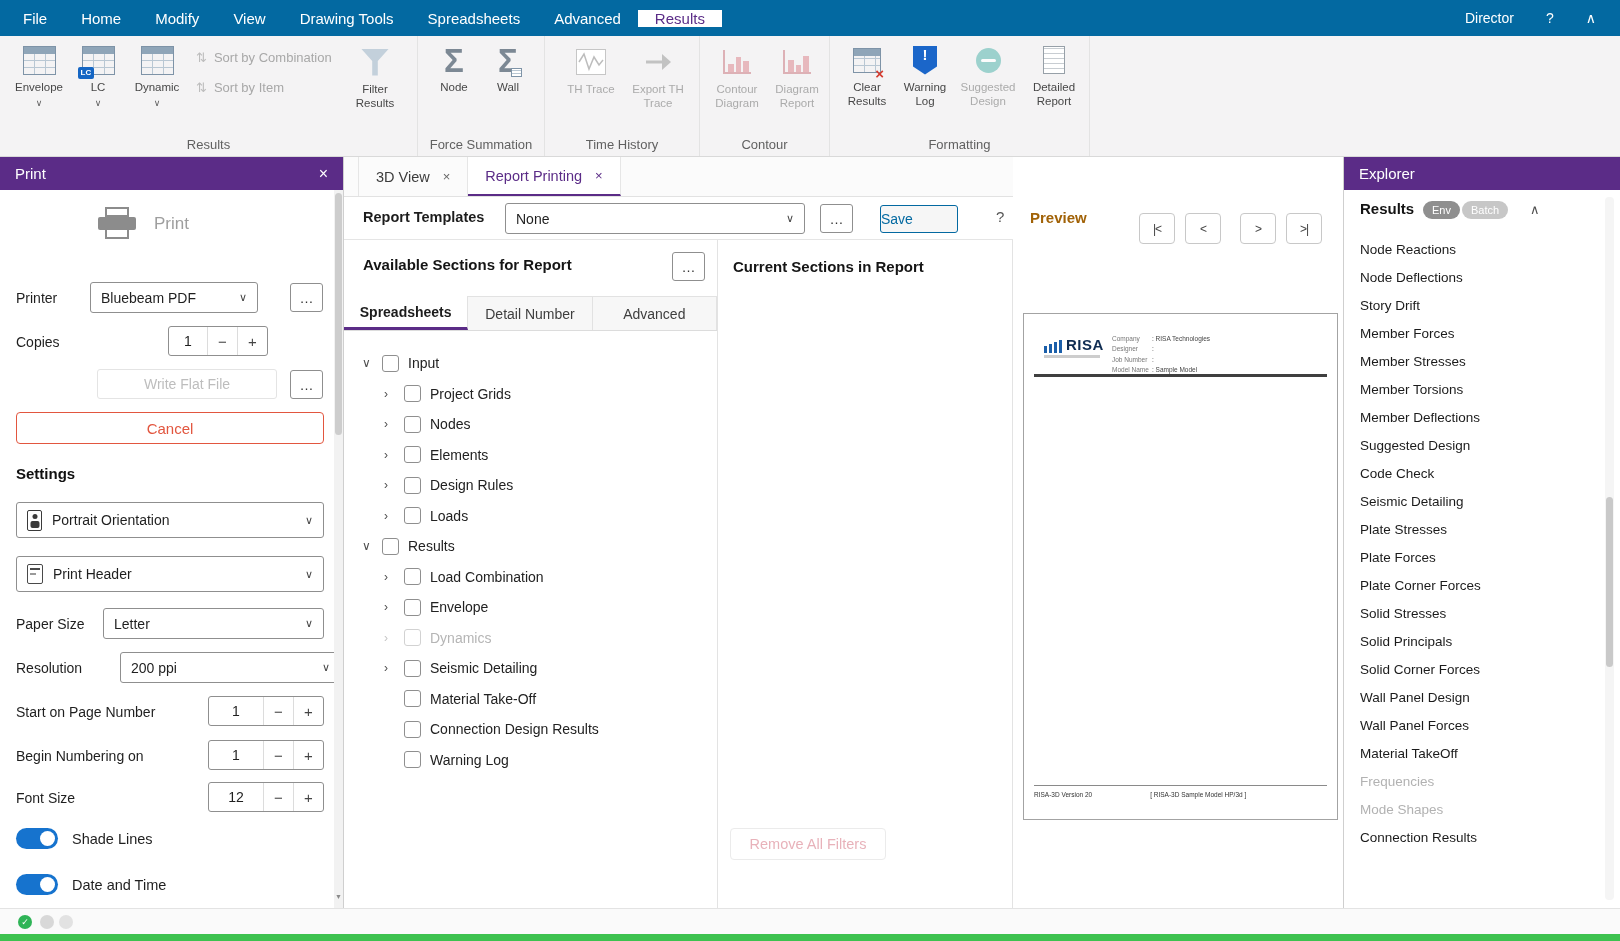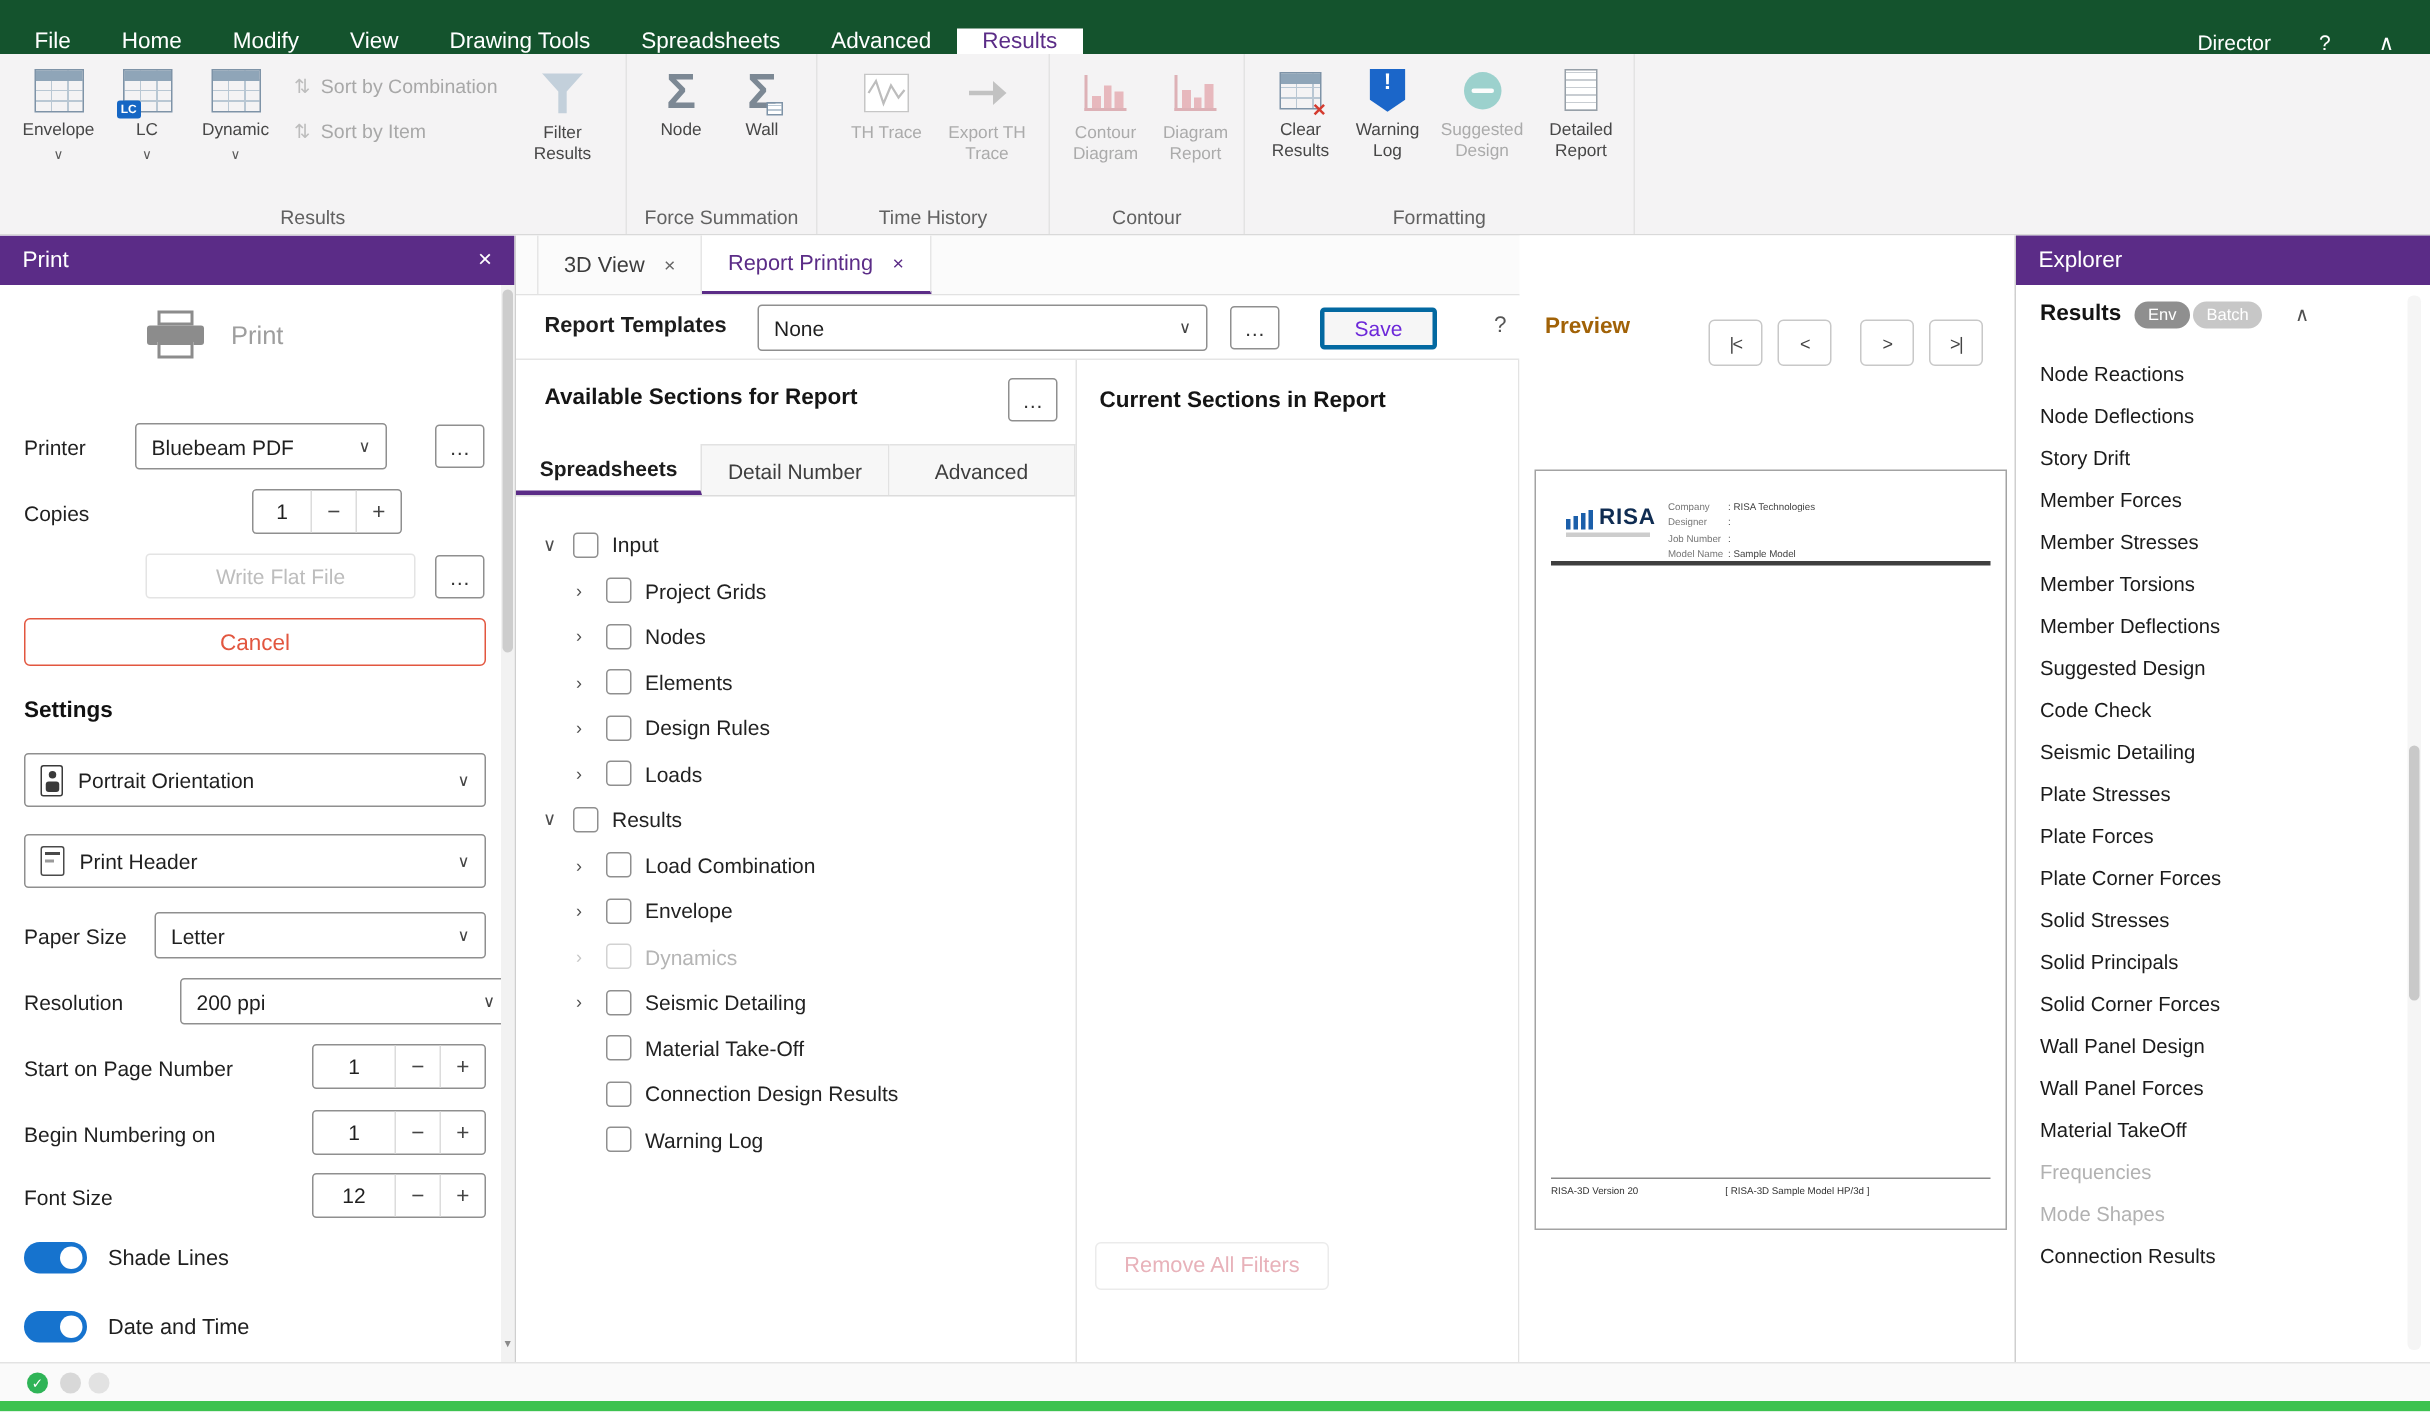--- a/index.html
+++ b/index.html
@@ -1,20 +1,20 @@
 <!DOCTYPE html>
 <html><head>
 <meta charset="utf-8">
 <style>
 *{margin:0;padding:0;box-sizing:border-box}
 body{font-family:"Liberation Sans",sans-serif;background:#e9e9e9}
 .app{position:relative;width:1620px;height:941px;background:#fff;overflow:hidden}
 
 
-.menubar{position:absolute;top:0;left:0;width:100%;height:36px;background:#14532d;display:flex;align-items:flex-end}
+.menubar{position:absolute;top:0;left:0;width:100%;height:36px;background:#0369a1;display:flex;align-items:center}
 .menu-tabs{display:flex;padding-left:6px}
 .menu-tab{display:flex;align-items:center;padding:0 17px;color:#fff;font-size:15px;white-space:nowrap}
 .menu-tab.active{background:#fff;color:#5B2C87}
 .menu-right{margin-left:auto;display:flex;align-items:center;gap:32px;padding-right:24px;color:#fff;font-size:14px}
 
 
 .ribbon{position:absolute;top:36px;left:0;width:100%;height:121px;background:#F4F3F4;border-bottom:1px solid #D9D9D9}
 .rib-group{position:absolute;top:0;height:100%;border-right:1px solid #E3E3E3}
 .rib-grouplabel{position:absolute;bottom:4px;left:0;width:100%;text-align:center;font-size:13px;color:#616161}
 .rib-big{position:absolute;display:flex;flex-direction:column;align-items:center;text-align:center;font-size:11.5px;color:#474747;line-height:1.25}
@@ -77,21 +77,21 @@
 
 
 .doc-tabs{position:absolute;left:344px;top:157px;width:999px;height:40px;background:#FBFBFB;border-bottom:1px solid #E2E2E2;display:flex;align-items:stretch;padding-left:14px}
 .doc-tab{display:flex;align-items:center;gap:13px;padding:0 17px;font-size:14.5px;color:#3c3c3c;border-right:1px solid #E6E6E6}
 .doc-tab:first-child{border-left:1px solid #E6E6E6}
 .doc-tab.active{background:#fff;color:#5B2C87;border-bottom:2px solid #5B2C87}
 .tab-close{font-size:13px;color:#666}
 .doc-tab.active .tab-close{color:#5B2C87}
 .templates-row{position:absolute;left:344px;top:197px;width:669px;height:43px;border-bottom:1px solid #E5E5E5;background:#fff}
 .tmpl-label{position:absolute;left:19px;top:12px;font-size:14.5px;font-weight:600;color:#1d1d1d}
-.save-btn{position:absolute;left:536px;top:8px;width:78px;height:28px;background:#F6F6F6;border:3px solid #0369a1;color:#6d28d9;display:flex;align-items:center;justify-content:center;font-size:14px;border-radius:3px}
+.save-btn{position:absolute;left:536px;top:8px;width:78px;height:28px;background:#F6F6F6;border:1px solid #0369a1;color:#0369a1;display:flex;align-items:center;font-size:14px;border-radius:3px}
 .help-q{position:absolute;left:652px;top:11px;font-size:15px;color:#555}
 
 
 .available{position:absolute;left:344px;top:240px;width:374px;height:668px;border-right:1px solid #E3E3E3;background:#fff}
 .avail-head{position:absolute;left:19px;top:16px;font-size:15px;font-weight:700;color:#151515}
 .sec-tabs{position:absolute;left:0;top:56px;width:100%;height:35px;display:flex;border-bottom:1px solid #DCDCDC}
 .sec-tab{flex:1;display:flex;align-items:center;justify-content:center;font-size:14px;color:#3e3e3e;background:#F7F7F7;border-right:1px solid #E2E2E2;border-top:1px solid #E2E2E2}
 .sec-tab.active{background:#fff;font-weight:700;color:#1c1c1c;border-bottom:3px solid #5B2C87;border-top:none}
 .tree{position:absolute;left:0;top:108px;width:100%}
 .tree-row{display:flex;align-items:center;height:30.5px;padding-left:18px;font-size:14px;color:#222}

